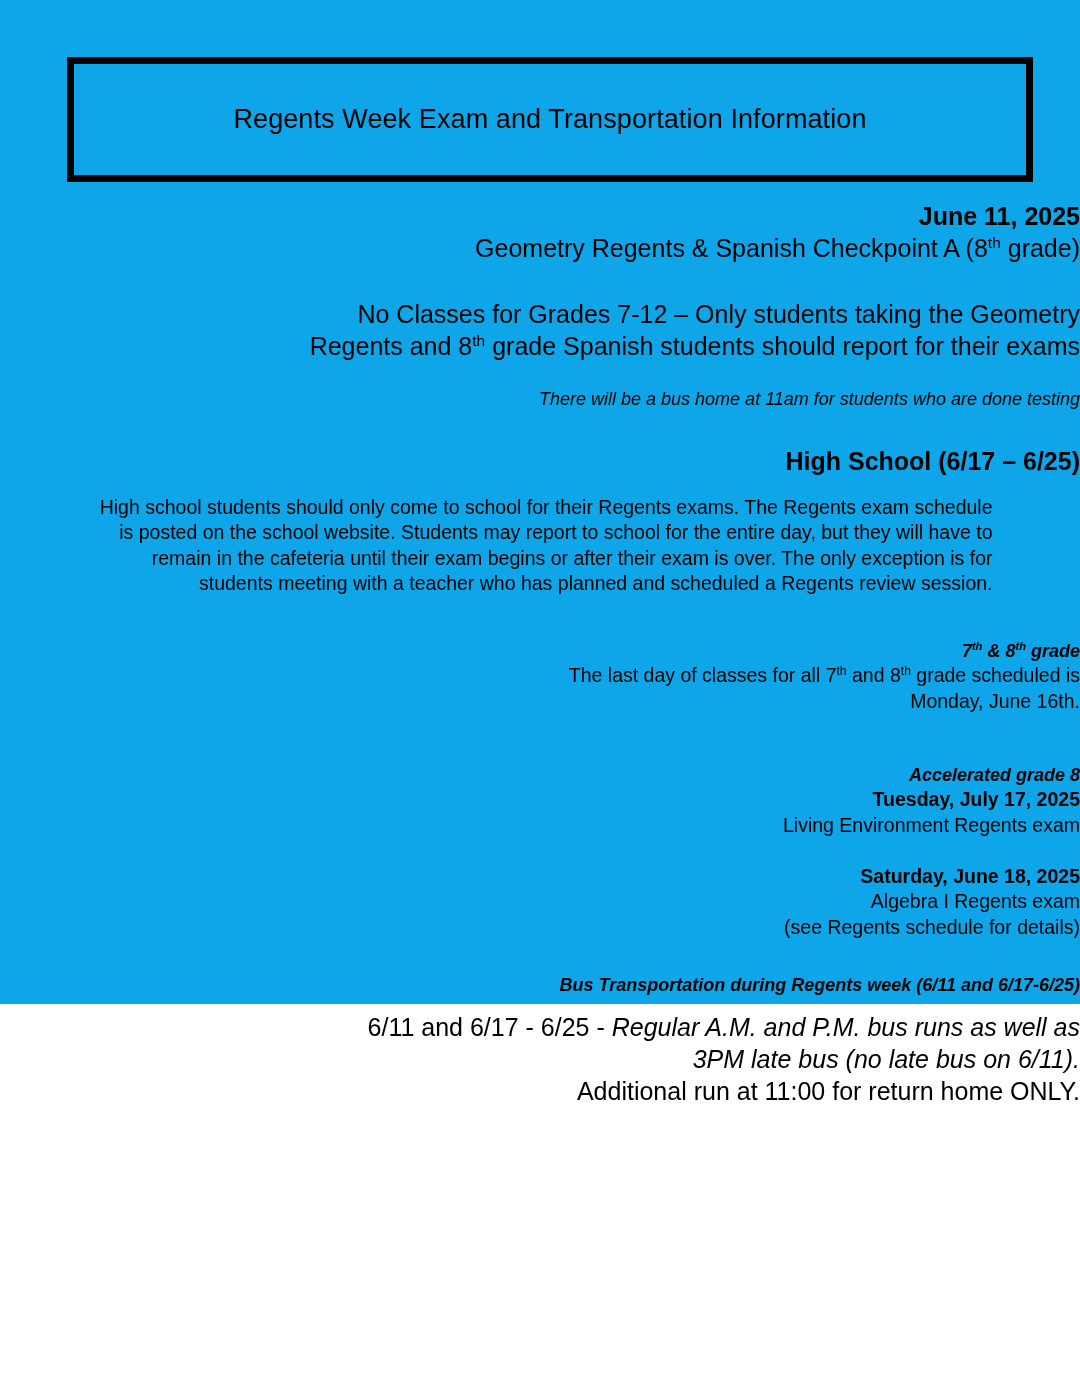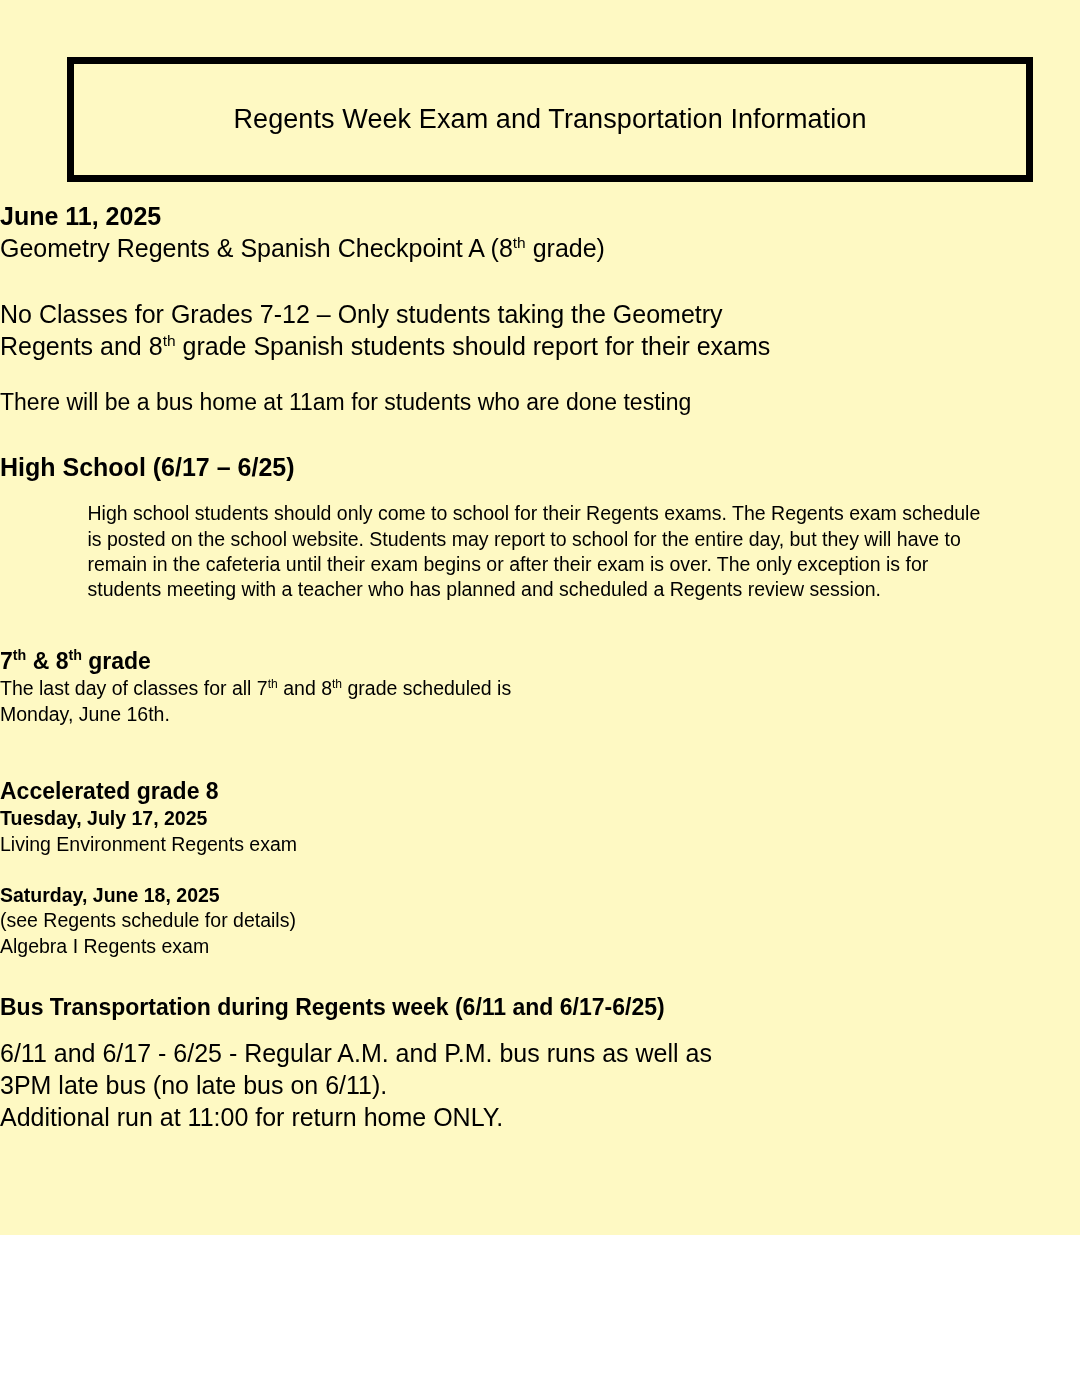--- a/index.html
+++ b/index.html
@@ -11,22 +11,22 @@
     width: 1080px;
     height: 1398px;
     font-family: "Liberation Sans", sans-serif;
     color: #000000;
     overflow: hidden;
     position: relative;
   }
 
   .page {
     width: 1080px;
-    height: 1235px;
-    background: #fef9c3;
+    height: 1004px;
+    background: #0ea5e9;
     position: relative;
     box-sizing: border-box;
   }
 
   
   .title-box {
     position: absolute;
     left: 67px;
     top: 57px;
     width: 966px;
@@ -48,28 +48,28 @@
 
   
   .content {
     position: absolute;
     left: 0;
     top: 200px;
     width: 1080px;
     text-align: center;
   }
 
-  .line { text-align: left; }
+  .line { text-align: right; }
 
   .sz-big    { font-size: 25px; line-height: 1.28; }
-  .sz-mid    { font-size: 23px; line-height: 1.28; }
+  .sz-mid    { font-size: 18px; line-height: 1.28; font-style: italic; }
   .sz-small  { font-size: 19.5px; line-height: 1.30; }
 
   .bold { font-weight: 700; }
-  .ital { }
+  .ital { font-style: italic; }
 
   sup {
     font-size: 0.62em;
     vertical-align: super;
     line-height: 0;
   }
 
   .block { margin: 0; padding: 0; }
 
   
@@ -125,22 +125,22 @@
     </div>
 
     <div class="gap-xl"></div>
 
     <div class="block">
       <div class="line sz-mid bold">Accelerated grade 8</div>
       <div class="line sz-small bold">Tuesday, July 17, 2025</div>
       <div class="line sz-small">Living Environment Regents exam</div>
       <div class="gap-md"></div>
       <div class="line sz-small bold">Saturday, June 18, 2025</div>
+      <div class="line sz-small">Algebra I Regents exam</div>
       <div class="line sz-small">(see Regents schedule for details)</div>
-      <div class="line sz-small">Algebra I Regents exam</div>
     </div>
 
     <div class="gap-lg"></div>
 
     <div class="block">
       <div class="line sz-mid bold">Bus Transportation during Regents week (6/11 and 6/17-6/25)</div>
       <div class="gap-sm"></div>
       <div class="line sz-big"><span>6/11 and 6/17 - 6/25 - </span><span class="ital">Regular A.M. and P.M. bus runs as well as</span></div>
       <div class="line sz-big ital">3PM late bus (no late bus on 6/11).</div>
       <div class="line sz-big">Additional run at 11:00 for return home ONLY.</div>

